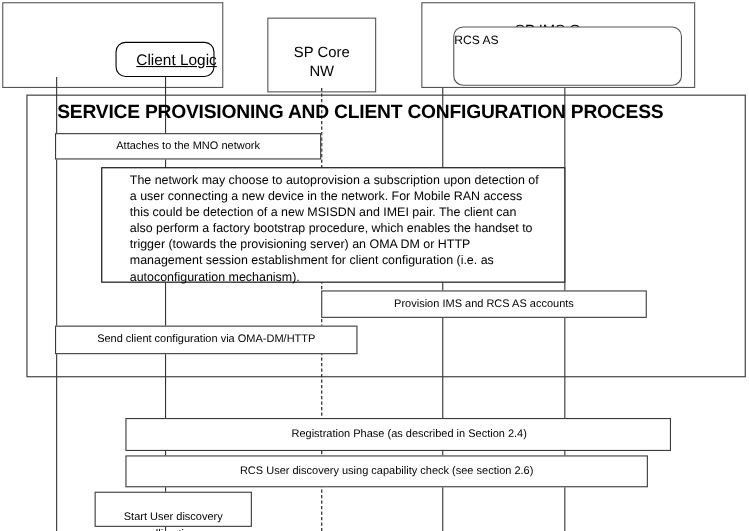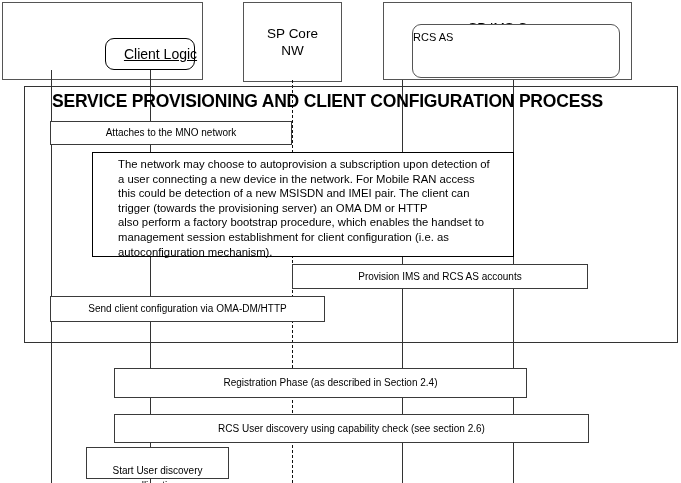--- a/index.html
+++ b/index.html
@@ -117,21 +117,21 @@
 
 <div id="canvas">
 
   <div class="abs actor-outer" style="left:2px; top:2px; width:201px; height:78px;"></div>
 
 
   <div class="abs role-box" style="left:105px; top:38px; width:90px; height:32px;padding-left:21px;">
     <span class="role-label">Client Logic</span>
   </div>
 
-  <div class="abs actor-outer" style="left:243px; top:2px; width:99px; height:80px;">
+  <div class="abs actor-outer" style="left:243px; top:16px; width:99px; height:68px;">
     <span class="actor-title" style="top:22px;">SP Core</span>
     <span class="actor-title" style="top:39px;">NW</span>
   </div>
 
   <div class="abs actor-outer" style="left:383px; top:2px; width:249px; height:78px;">
     <span class="actor-title" style="top:16px;">SP IMS Core</span>
   </div>
   <div class="abs role-box-plain" style="left:412px; top:24px; width:208px; height:54px;">
     <span class="role-label-plain" style="top:4px;">RCS AS</span>
   </div>
@@ -147,35 +147,35 @@
   <div class="frame-title abs" style="left:52px; top:91px;">SERVICE PROVISIONING AND CLIENT CONFIGURATION PROCESS</div>
 
   <div class="abs msgbox" style="left:50px; top:121px; width:242px; height:24px;">
     <span>Attaches to the MNO network</span>
   </div>
 
   <div class="abs noteblock" style="left:92px; top:152px; width:422px; height:105px;">
     <span>The network may choose to autoprovision a subscription upon detection of</span>
     <span>a user connecting a new device in the network. For Mobile RAN access</span>
     <span>this could be detection of a new MSISDN and IMEI pair. The client can</span>
+    <span>also perform a factory bootstrap procedure, which enables the handset to</span>
     <span>trigger (towards the provisioning server) an OMA DM or HTTP</span>
-    <span>also perform a factory bootstrap procedure, which enables the handset to</span>
     <span>management session establishment for client configuration (i.e. as</span>
     <span>autoconfiguration mechanism).</span>
   </div>
 
   <div class="abs msgbox" style="left:292px; top:264px; width:296px; height:25px;">
     <span>Provision IMS and RCS AS accounts</span>
   </div>
 
   <div class="abs msgbox" style="left:50px; top:296px; width:275px; height:26px;">
     <span>Send client configuration via OMA-DM/HTTP</span>
   </div>
 
-  <div class="abs msgbox" style="left:114px; top:368px; width:413px; height:30px;padding-left:24px;">
+  <div class="abs msgbox" style="left:114px; top:380px; width:496px; height:30px;padding-left:24px;">
     <span>Registration Phase (as described in Section 2.4)</span>
   </div>
 
   <div class="abs msgbox" style="left:114px; top:414px; width:475px; height:29px;">
     <span>RCS User discovery using capability check (see section 2.6)</span>
   </div>
 
   <div class="abs msgbox two-line" style="left:86px; top:447px; width:143px; height:32px; display:block; padding-top:16px;">
     <div style="text-align:center;">Start User discovery</div>
     <div style="text-align:center;">polling timer</div>

